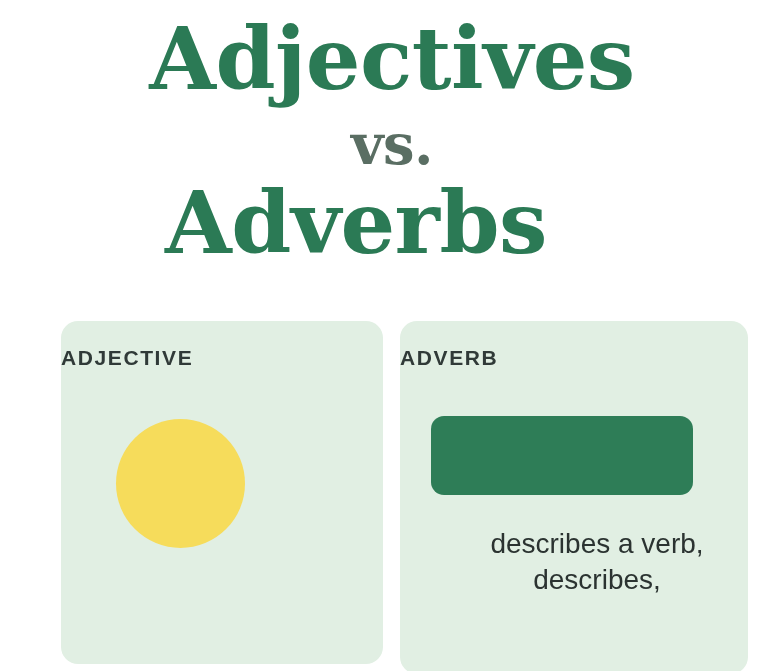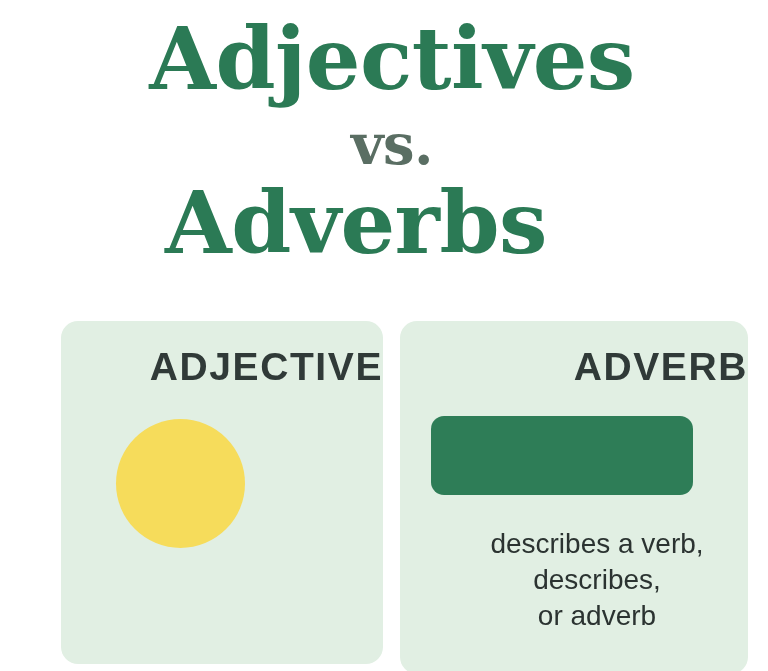--- a/index.html
+++ b/index.html
@@ -83,24 +83,24 @@
     top: 313px;
     width: 348px;
     height: 353px;
   }
 
   .card-heading {
     position: absolute;
     left: 0;
     width: 100%;
     top: 26px;
-    text-align: right;
+    text-align: left;
     font-family: "Liberation Sans", sans-serif;
     font-weight: bold;
-    font-size: 39px;
+    font-size: 21px;
     letter-spacing: 1.6px;
     color: #303a38;
     line-height: 1;
   }
 
   
   .shape-circle {
     position: absolute;
     left: 55px;
     top: 98px;
@@ -157,17 +157,16 @@
   </div>
 
   <div class="card card-adverb">
     <div class="card-heading">ADVERB</div>
 
     <div class="shape-rect"></div>
 
     <div class="card-caption caption-adverb">
       <span class="caption-line">describes a verb,</span>
       <span class="caption-line">describes,</span>
-      <span class="caption-line">or adverb</span>
     </div>
   </div>
 
 </div>
 
 </body></html>

